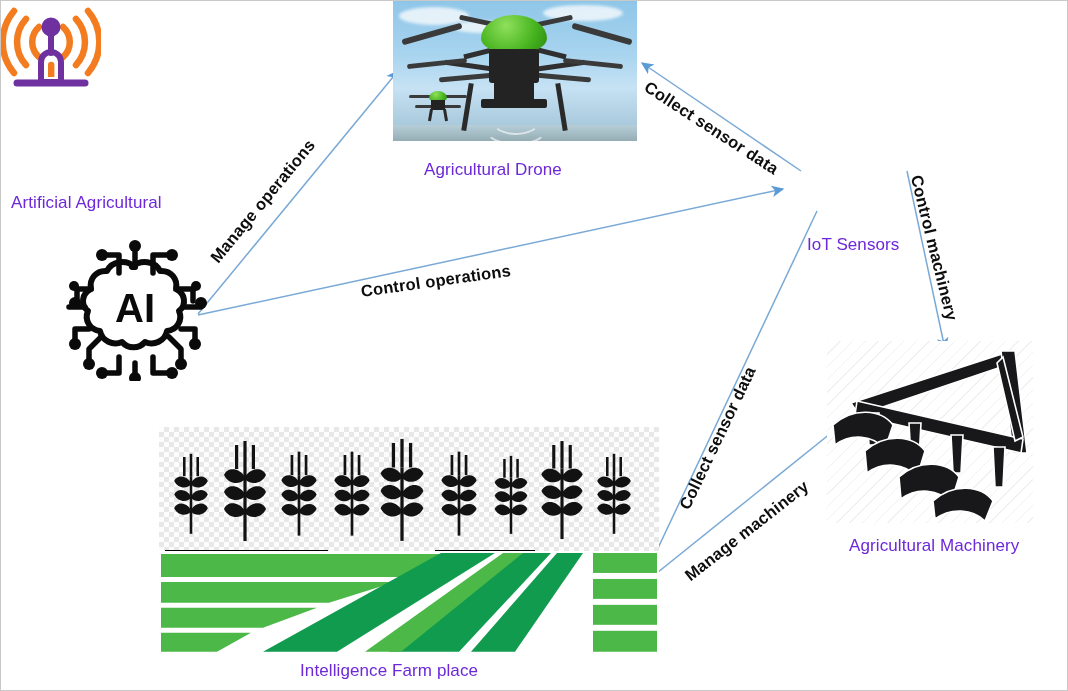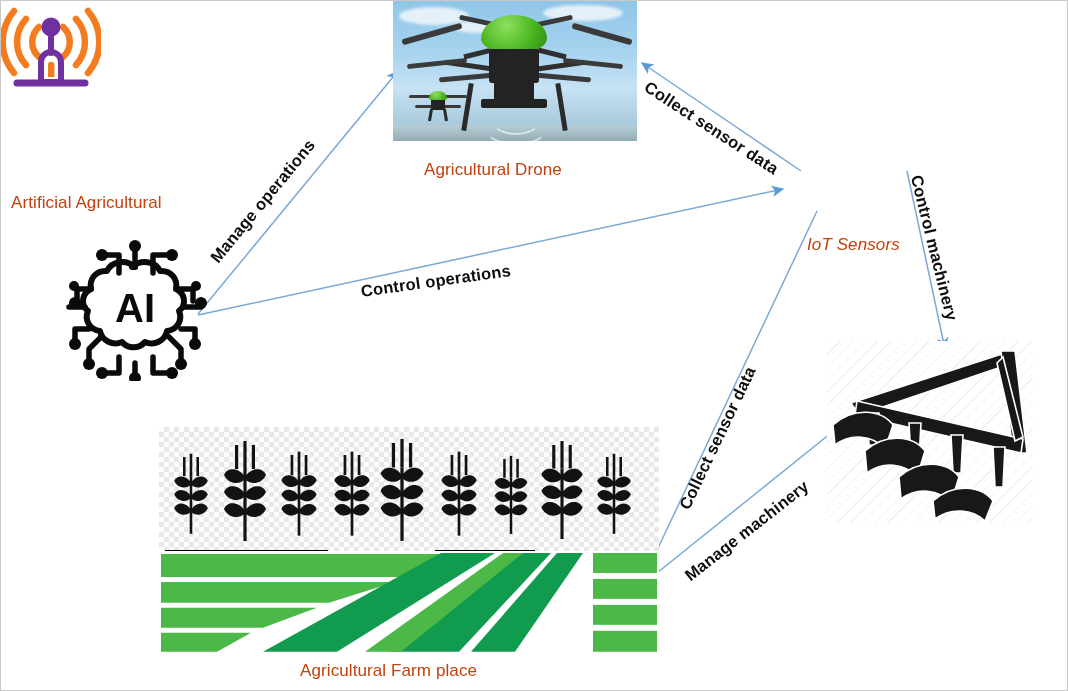--- a/index.html
+++ b/index.html
@@ -3,21 +3,21 @@
 <meta charset="utf-8">
 <style>
   html,body{margin:0;padding:0;background:#fff;}
   body{font-family:"Liberation Sans", sans-serif;}
   #canvas{
     position:relative;width:1068px;height:691px;
     background:#ffffff;border:1px solid #c9c9c9;box-sizing:border-box;
     overflow:hidden;
   }
   .node-label{
-    position:absolute;color:#c2410c;font-size:17px;font-weight:400;
+    position:absolute;color:#6d28d9;font-size:17px;font-weight:400;
     white-space:nowrap;letter-spacing:.1px;
   }
   .edge-label{
     position:absolute;color:#0d0d0d;font-size:16.5px;font-weight:600;
     white-space:nowrap;transform-origin:0 50%;letter-spacing:.2px;
   }
   svg.layer{position:absolute;left:0;top:0;width:1068px;height:691px;pointer-events:none;}
   .imgbox{position:absolute;}
 
   
@@ -177,21 +177,21 @@
       <path d="M87 72a48 48 0 0 0 0-62"></path>
     </g>
     <g stroke="#7031a0" fill="none" stroke-width="6" stroke-linecap="round">
       <circle cx="50" cy="26" r="6.5" fill="#7031a0"></circle>
       <line x1="50" y1="33" x2="50" y2="52"></line>
       <path d="M40 81V61a10 10 0 0 1 20 0v20z"></path>
       <line x1="16" y1="82" x2="84" y2="82" stroke-width="7"></line>
     </g>
     <path d="M47 76V64a3.2 3.2 0 0 1 6.4 0v12z" fill="#f47c20"></path>
   </svg>
-  <div class="node-label" style="left:806px;top:234px;font-style:italic;">IoT Sensors</div>
+  <div class="node-label" style="left:806px;top:234px;">IoT Sensors</div>
 
   
   <div class="imgbox" id="mach-img">
     <svg width="206" height="182" viewBox="0 0 206 182">
       <g fill="#18181a" stroke="#ffffff" stroke-width="1.6">
 
         <path d="M24 62 L178 12 L186 22 L32 74 Z"></path>
         <path d="M174 10 L188 10 L200 112 L186 112 Z"></path>
         <path d="M30 60 L196 98 L194 112 L28 74 Z"></path>
         <path d="M176 16 L196 96 L188 100 L170 22 Z"></path>
@@ -201,20 +201,21 @@
         <path d="M124 94 L136 94 L134 132 L126 132 Z"></path>
         <path d="M166 106 L178 106 L176 146 L168 146 Z"></path>
 
         <path d="M6 84 C26 66 54 68 66 84 L58 108 C46 94 24 92 8 104 Z"></path>
         <path d="M38 110 C58 92 86 94 98 110 L90 136 C78 122 56 120 40 132 Z"></path>
         <path d="M72 136 C92 118 120 120 132 136 L124 162 C112 148 90 146 74 158 Z"></path>
         <path d="M106 160 C126 142 154 144 166 160 L158 180 C146 168 124 166 108 178 Z"></path>
       </g>
     </svg>
   </div>
+  <div class="node-label" style="left:848px;top:535px;">Agricultural Machinery</div>
 
   
   <div class="imgbox" id="farm-img">
     <div class="checker"></div>
 
     <svg style="position:absolute;left:0;top:0;" width="500" height="130" viewBox="0 0 500 130">
       <defs>
         <g id="wheat">
           <rect x="-1.6" y="24" width="3.2" height="72" fill="#121212"></rect>
           <rect x="-10" y="0" width="3.2" height="24" fill="#121212"></rect>
@@ -268,21 +269,21 @@
       </g>
 
       <g fill="#4cb848">
         <rect x="434" y="2" width="64" height="20"></rect>
         <rect x="434" y="28" width="64" height="20"></rect>
         <rect x="434" y="54" width="64" height="20"></rect>
         <rect x="434" y="80" width="64" height="21"></rect>
       </g>
     </svg>
   </div>
-  <div class="node-label" style="left:299px;top:660px;">Agricultural Farm place</div>
+  <div class="node-label" style="left:299px;top:660px;">Intelligence Farm place</div>
 
   
   <div class="edge-label" style="left:213px;top:250px;transform:rotate(-50.5deg);">Manage operations</div>
 
   <div class="edge-label" style="left:360px;top:281px;transform:rotate(-8deg);">Control operations</div>
 
   <div class="edge-label" style="left:645px;top:75px;transform:rotate(33deg);">Collect sensor data</div>
 
   <div class="edge-label" style="left:915px;top:165px;transform:rotate(76deg);">Control machinery</div>
 

